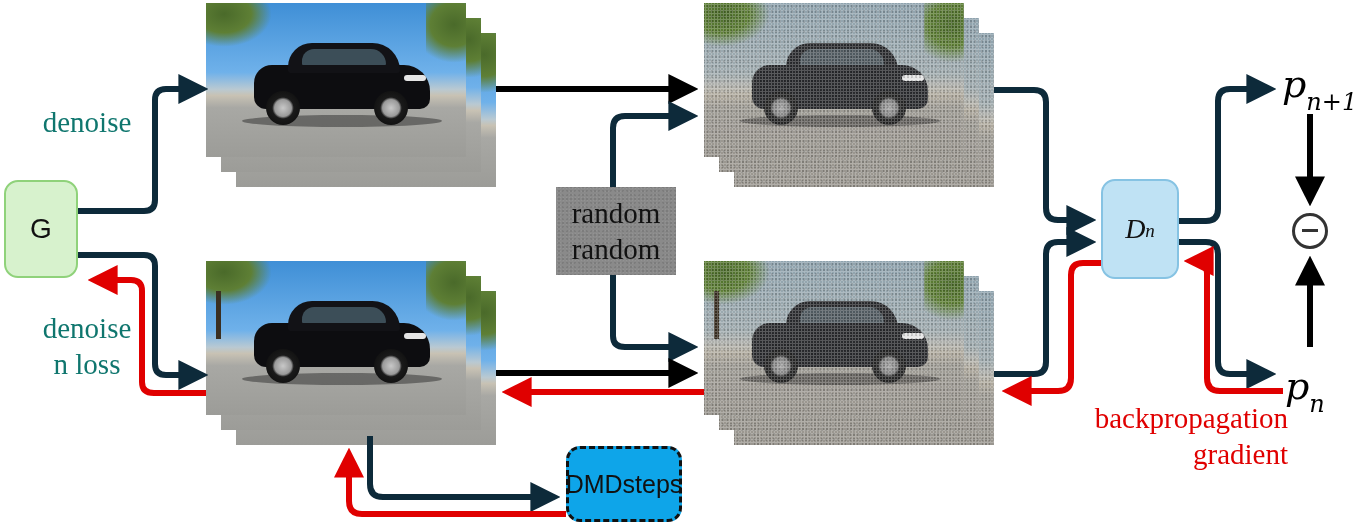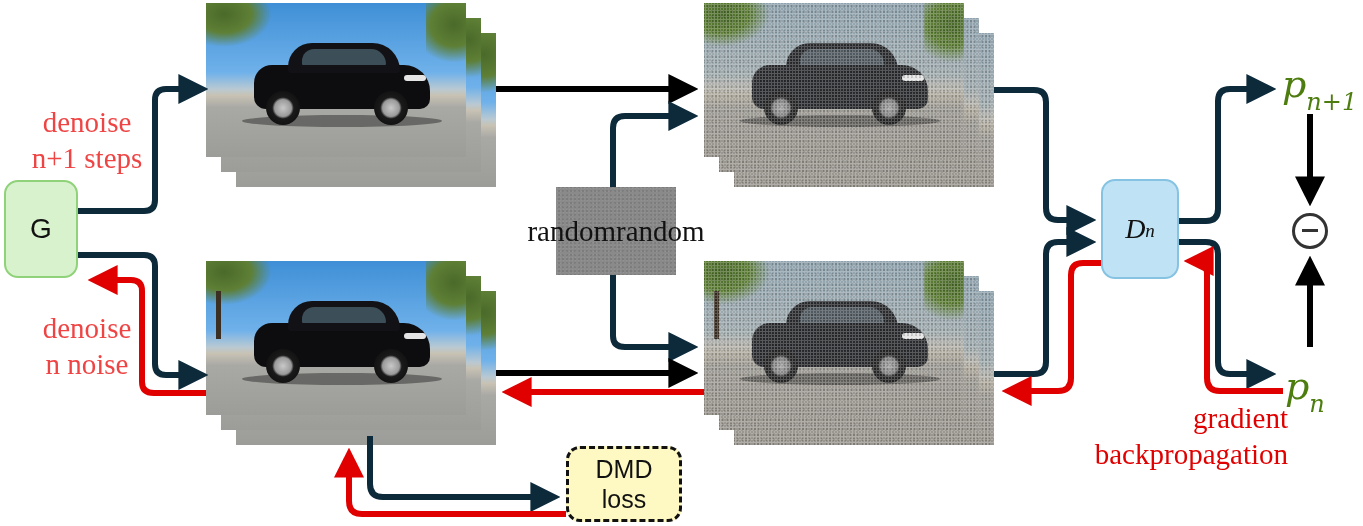--- a/index.html
+++ b/index.html
@@ -11,21 +11,21 @@
       background: #ffffff;
       font-family: "Liberation Serif", "DejaVu Serif", serif;
     }
     #wires { position: absolute; left: 0; top: 0; width: 1363px; height: 526px; z-index: 5; pointer-events: none; }
 
     .label {
       position: absolute;
       font-family: "Liberation Serif", "DejaVu Serif", serif;
       font-size: 29px;
       line-height: 36px;
-      color: #ef4444;
+      color: #0f766e;
       text-align: center;
       white-space: nowrap;
       z-index: 6;
     }
 
     .box-g {
       position: absolute;
       left: 4px; top: 180px; width: 74px; height: 98px;
       background: #d7f2cd;
       border: 2px solid #8fd27a;
@@ -53,33 +53,33 @@
 
     .box-noise {
       position: absolute;
       left: 556px; top: 187px; width: 120px; height: 88px;
       background: #8a8a8a;
       background-image:
         radial-gradient(rgba(255,255,255,0.08) 1px, transparent 1px),
         radial-gradient(rgba(0,0,0,0.10) 1px, transparent 1px);
       background-size: 3px 3px, 4px 4px;
       background-position: 0 0, 1px 2px;
-      display: flex; align-items: center; justify-content: center;
+      display: flex; flex-direction: column; align-items: center; justify-content: center;
       font-size: 29px; line-height: 36px; color: #111;
       z-index: 6;
     }
 
     .box-dmd {
       position: absolute;
       left: 566px; top: 446px; width: 116px; height: 76px;
       border: 3px dashed #111;
       border-radius: 14px;
       box-sizing: border-box;
-      background: #fef9c3;
-      display: flex; flex-direction: column; align-items: center; justify-content: center;
+      background: #0ea5e9;
+      display: flex; flex-direction: row; align-items: center; justify-content: center;
       font-family: "Liberation Sans", "DejaVu Sans", sans-serif;
       font-size: 25px; line-height: 30px; color: #111;
       z-index: 6;
     }
 
     .minus-circle {
       position: absolute;
       left: 1292px; top: 213px; width: 36px; height: 36px;
       border: 3px solid #333;
       border-radius: 50%;
@@ -88,21 +88,21 @@
     }
     .minus-circle::after {
       content: ""; position: absolute; left: 7px; right: 7px; top: 13px; height: 3px; background: #333;
     }
 
     .math {
       position: absolute;
       font-family: "DejaVu Serif", "Liberation Serif", serif;
       font-style: italic;
       font-size: 38px;
-      color: #4d7c0f;
+      color: #000000;
       z-index: 6;
       white-space: nowrap;
     }
     .math sub { font-size: 24px; font-style: italic; position: relative; top: 4px; }
 
     .grad-label {
       position: absolute;
       left: 1066px; top: 400px; width: 222px;
       text-align: right;
       color: #e00000;
@@ -313,25 +313,24 @@
       <path d="M1310,347 V264" stroke="#000" stroke-width="6" marker-end="url(#ah-black)"></path>
 
       <path d="M370,436 V484 Q370,497 383,497 H552" stroke="#0d2a3a" stroke-width="6" marker-end="url(#ah-dark)"></path>
 
       <path d="M566,514 H362 Q349,514 349,501 V456" stroke="#e00000" stroke-width="6" marker-end="url(#ah-red)"></path>
     </g>
   </svg>
 
   <div class="label" style="left:12px; top:104px; width:150px;">
     <div>denoise</div>
-    <div>n+1 steps</div>
   </div>
   <div class="label" style="left:12px; top:310px; width:150px;">
     <div>denoise</div>
-    <div>n noise</div>
+    <div>n loss</div>
   </div>
 
   <div class="box-g">
     <span>G</span>
   </div>
 
   <div class="box-noise">
     <div>random</div>
     <div>random</div>
   </div>
@@ -343,22 +342,22 @@
 
   <div class="math" style="left:1282px; top:62px;">
     <span>p</span><sub>n+1</sub>
   </div>
   <div class="math" style="left:1285px; top:364px;">
     <span>p</span><sub>n</sub>
   </div>
   <div class="minus-circle"></div>
 
   <div class="grad-label">
+    <div>backpropagation</div>
     <div>gradient</div>
-    <div>backpropagation</div>
   </div>
 
   <div class="box-dmd">
     <div>DMD</div>
-    <div>loss</div>
+    <div>steps</div>
   </div>
 
 </div>
 
 </body></html>

